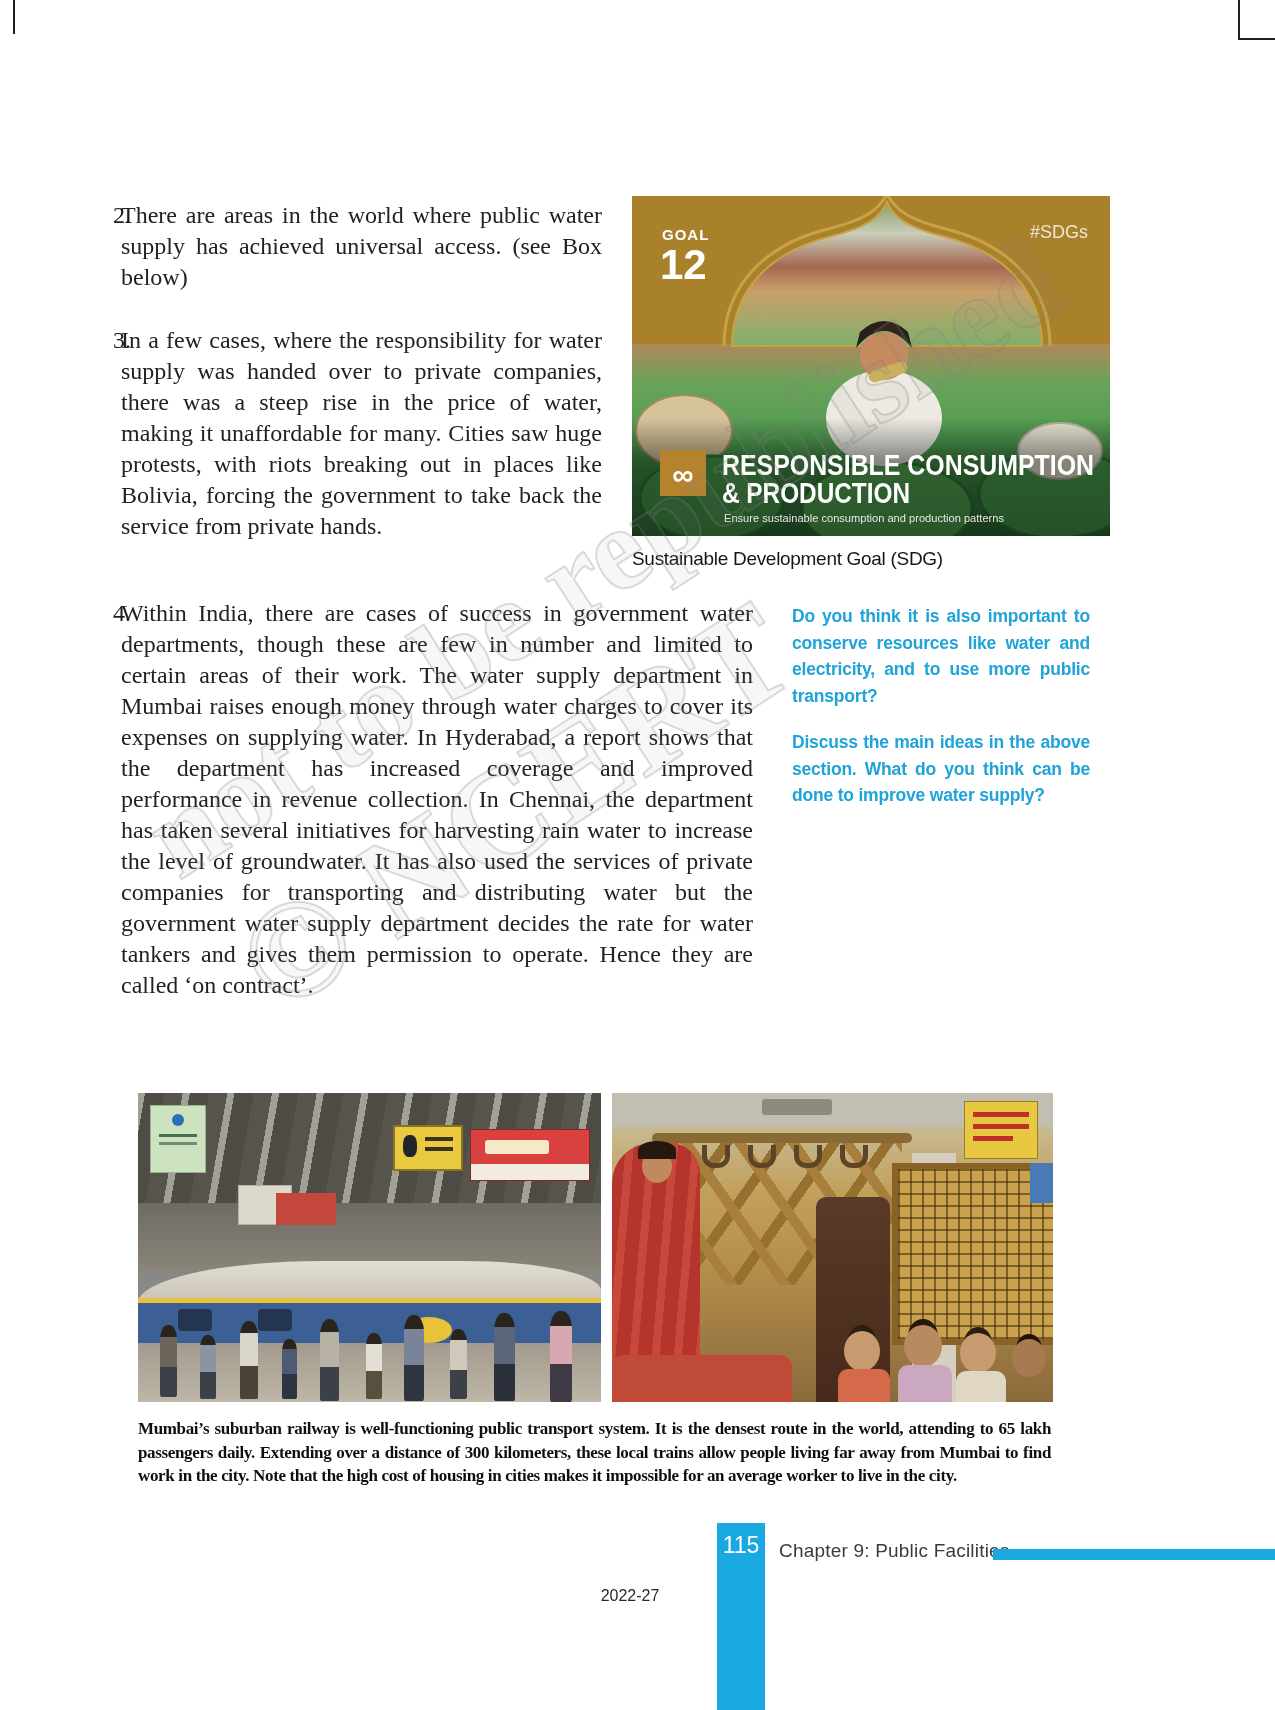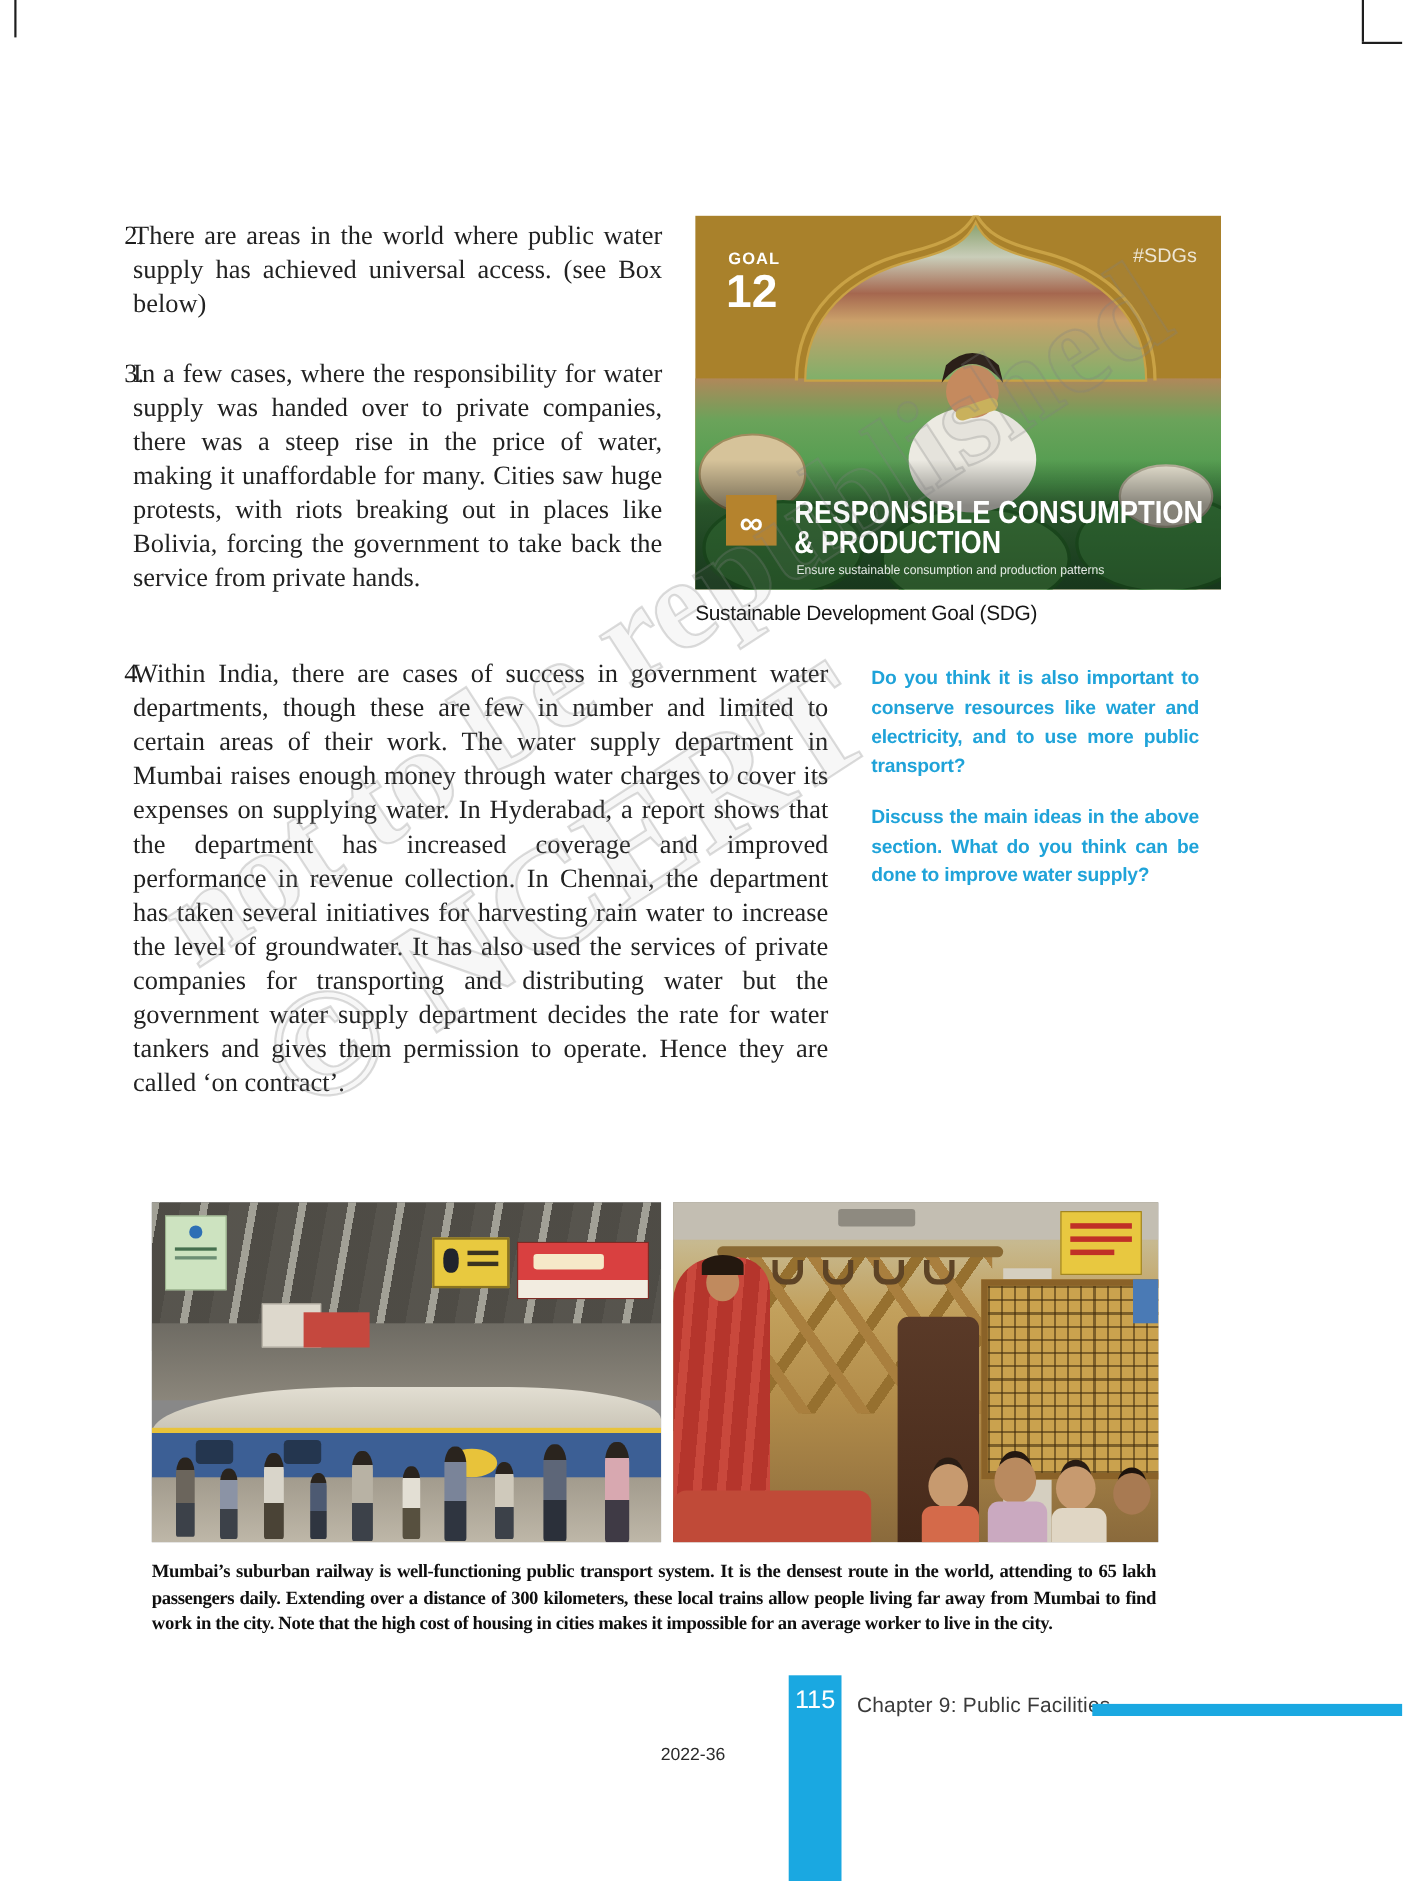--- a/index.html
+++ b/index.html
@@ -203,20 +203,20 @@
     <div class="abs" style="left:344px;top:278px;width:50px;height:31px;background:#e0d6c4;border-radius:10px 10px 0 0;"></div>
   </div>
 
   <div class="abs pcap">Mumbai’s suburban railway is well-functioning public transport system. It is the densest route in the world, attending to 65 lakh passengers daily. Extending over a distance of 300 kilometers, these local trains allow people living far away from Mumbai to find work in the city. Note that the high cost of housing in cities makes it impossible for an average worker to live in the city.</div>
 
   <div class="abs pagebar" style="background:#1aa8e1;">
     <span class="n">115</span>
   </div>
   <div class="abs chapter">Chapter 9: Public Facilities</div>
   <div class="abs cyanbar" style="background:#1aa8e1;"></div>
-  <div class="abs year">2022-36</div>
+  <div class="abs year">2022-27</div>
 
   <div class="abs wm">
     <span class="l1">not to be republished</span>
     <span class="l2">© NCERT</span>
   </div>
 
 </div>
 
 </body></html>

